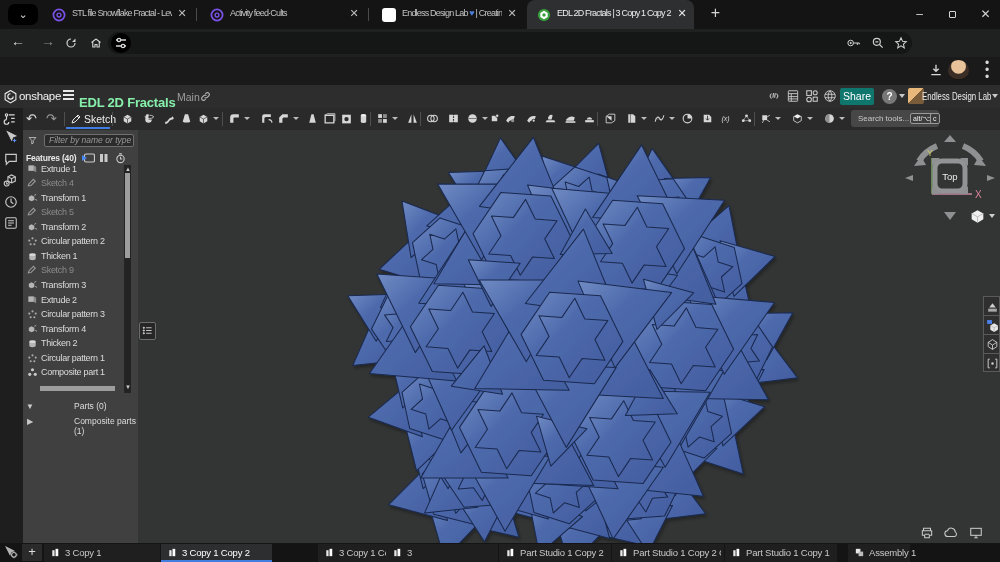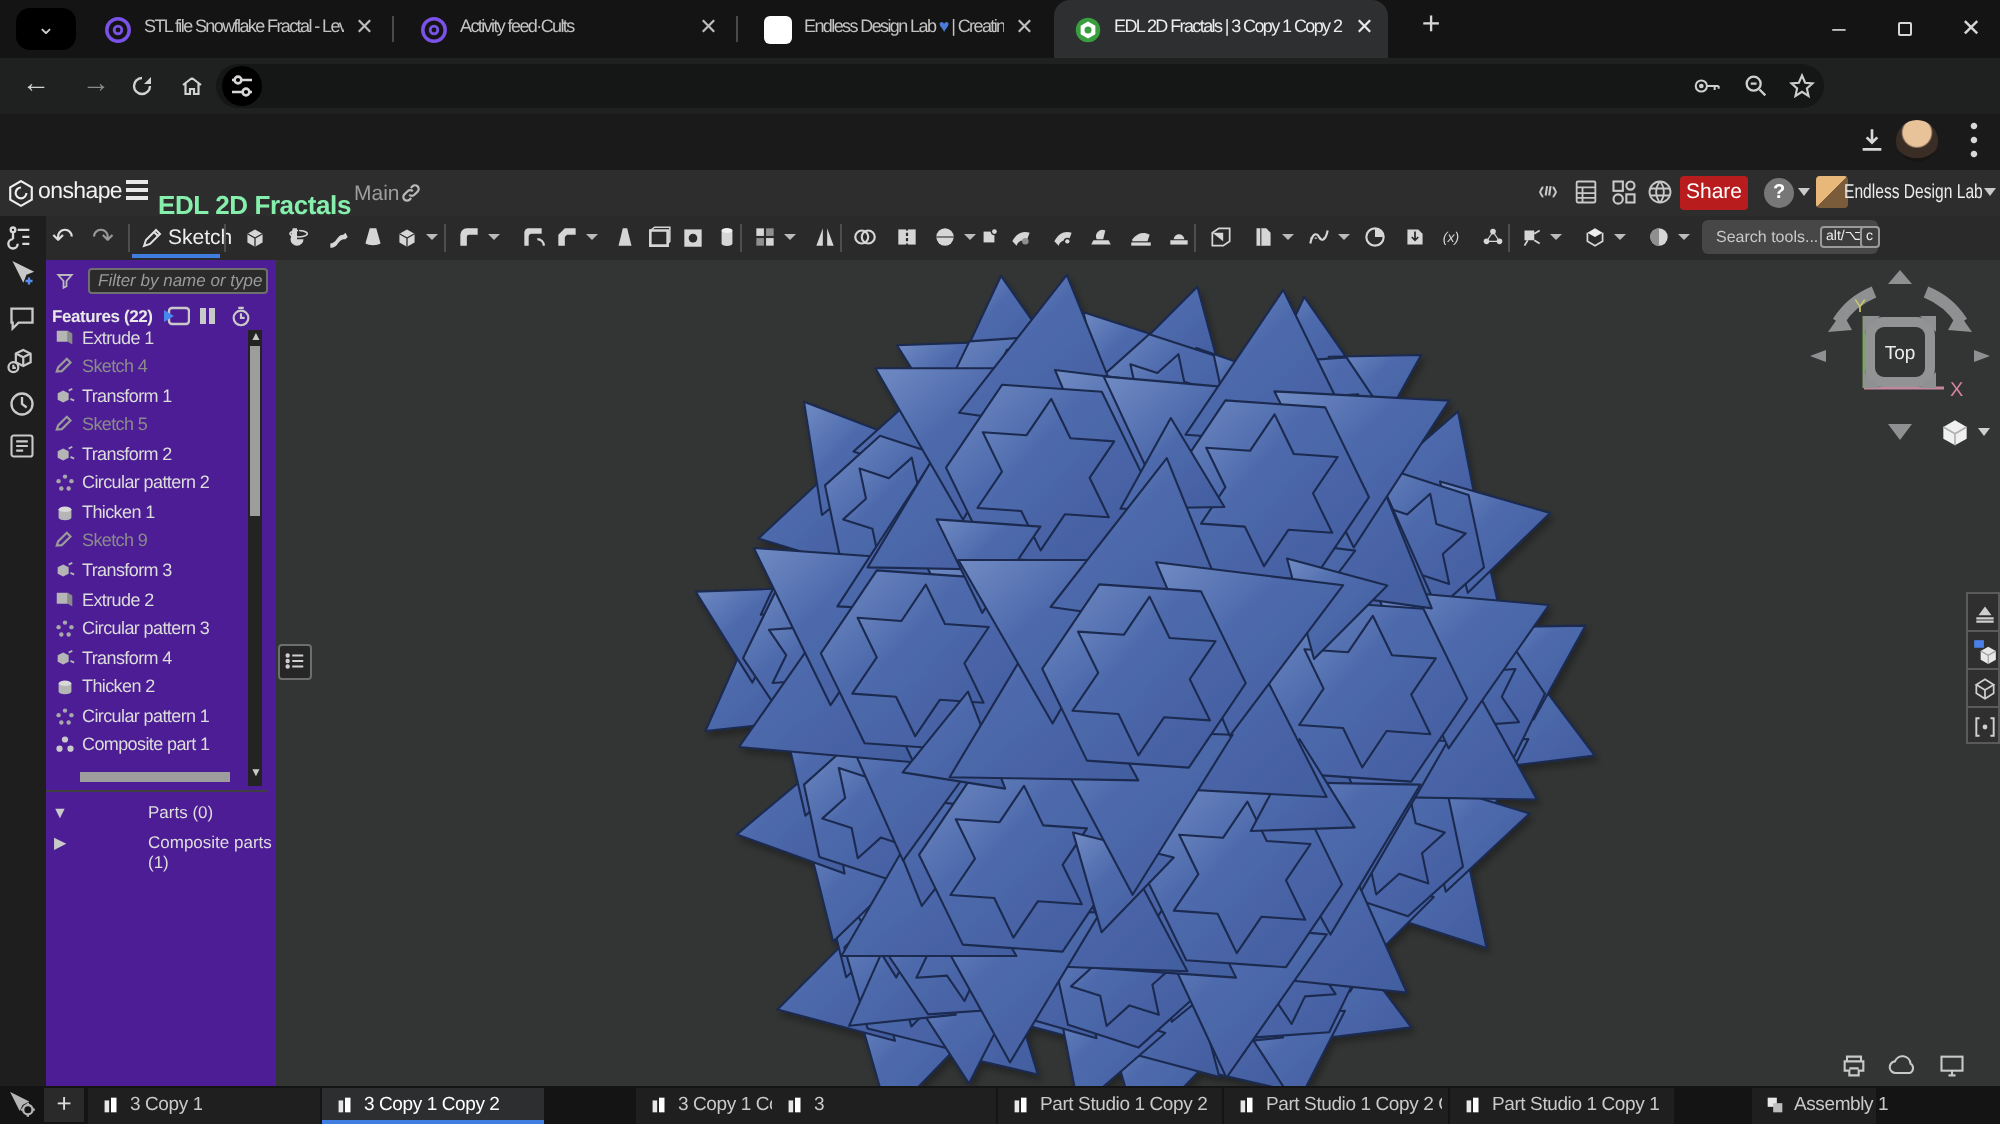--- a/index.html
+++ b/index.html
@@ -29,35 +29,35 @@
 #urltext { position:absolute; left:30px; top:5px; font-size:10.5px; letter-spacing:0.8px; color:#9b9b9b; white-space:nowrap; }
 #urltext b { color:#e6e6e6; font-weight:normal; }
 
 
 #bookmarks { position:absolute; left:0; top:57px; width:1000px; height:28px; background:#1c1d1d; }
 
 
 #osheader { position:absolute; left:0; top:85px; width:1000px; height:23px; background:#2d2d2d; }
 #osheader .doc { position:absolute; left:79px; top:10px; font-size:13px; font-weight:bold; color:#86efac; letter-spacing:-0.2px; }
 #osheader .ws { position:absolute; left:177px; top:6px; font-size:10.5px; color:#9d9d9d; }
-.sharebtn { position:absolute; left:840px; top:3px; width:34px; height:17px; background:#b91c1c;
+.sharebtn { position:absolute; left:840px; top:3px; width:34px; height:17px; background:#0f766e;
   border-radius:2px; color:#fff; font-size:10.5px; text-align:center; line-height:17px; }
 
 
 #ostoolbar { position:absolute; left:0px; top:108px; width:1000px; height:22px; background:#2a2a2a; }
 #searchtools { position:absolute; left:851px; top:2px; width:88px; height:17px; background:#474747;
   border-radius:3px; color:#c9c9c9; font-size:8px; line-height:17px; padding-left:7px; }
 .kbd { border:1px solid #9a9a9a; border-radius:2px; font-size:7px; line-height:9px;
   padding:0 2px; color:#eee; background:#3d3d3d; }
 
 
 #leftrail { position:absolute; left:0; top:108px; width:23px; height:435px; background:#1e1e1e; }
 
 
-#leftpanel { position:absolute; left:23px; top:130px; width:115px; height:413px; background:#4c1d95; }
+#leftpanel { position:absolute; left:23px; top:130px; width:115px; height:413px; background:#404040; }
 #filterbox { position:absolute; left:21px; top:4px; width:90px; height:13px; border:1px solid #6f6f6f;
   border-radius:2px; color:#9a9a9a; font-size:8.5px; font-style:italic; line-height:11px; padding-left:4px; background:#2b2b2b; white-space:nowrap; overflow:hidden;}
 #feath { position:absolute; left:3px; top:23px; font-size:8.5px; color:#e8e8e8; font-weight:bold; letter-spacing:-0.2px;}
 .fitem { position:absolute; left:0; width:96px; height:14.5px; font-size:9px; letter-spacing:-0.3px; color:#dcdcdc; }
 .fitem .ic { position:absolute; left:4px; top:1px; width:11px; height:11px; }
 .fitem .lb { position:absolute; left:18px; top:1px; white-space:nowrap; }
 .fitem.gray { color:#8b8b8b; }
 .vscroll { position:absolute; left:101px; top:35px; width:7px; height:228px; background:#232323; }
 .vthumb { position:absolute; left:1px; top:8px; width:5px; height:85px; background:#9d9d9d; }
 .sect { position:absolute; left:4px; font-size:8.5px; color:#dedede;padding-left:37px; }
@@ -687,21 +687,21 @@
           <rect x="3" y="2" width="18" height="12"></rect>
           <path d="M9 18h6M12 14v4"></path>
         </g>
       </svg>
   </div>
   <div id="leftpanel">
     <svg class="abs" style="left:5px;top:6px" width="9" height="9" viewBox="0 0 24 24">
         <path d="M3 4h18l-7 8v7l-4 2v-9z" fill="none" stroke="#bbb" stroke-width="2.4"></path>
       </svg>
     <div id="filterbox">Filter by name or type</div>
-    <div id="feath">Features (22)</div>
+    <div id="feath">Features (40)</div>
     <div class="abs" style="left:59px;top:23px;width:13px;height:10px;">
         <svg style="display:block" width="13" height="10" viewBox="0 0 13 10">
           <rect x="2.5" y="1" width="10" height="8" rx="1.5" fill="none" stroke="#c9c9c9" stroke-width="1.2"></rect>
           <path d="M0 8l5-3-5-3z" fill="#4a86f0"></path>
         </svg>
       </div>
     <div class="abs" style="left:77px;top:24px;width:2.5px;height:8px;background:#c9c9c9;box-shadow:4.5px 0 0 #c9c9c9;"></div>
     <svg class="abs" style="left:92px;top:23px" width="11" height="11" viewBox="0 0 24 24">
         <g fill="none" stroke="#c9c9c9" stroke-width="2.4">
           <circle cx="12" cy="13" r="8"></circle>
@@ -883,21 +883,21 @@
         </svg>
         <span class="blb" style="width:88px">Part Studio 1 Copy 2 C…</span>
       </div>
     <div class="btab" style="left:725px;width:112px;">
         <svg class="bic" viewBox="0 0 24 24">
           <path d="M5 7h5v13H5z" fill="#e8e8e8"></path>
           <path d="M12 4h6v16h-6z" fill="#fff"></path>
         </svg>
         <span class="blb">Part Studio 1 Copy 1</span>
       </div>
-    <div class="btab" style="left:876px;width:62px;">
+    <div class="btab" style="left:848px;width:62px;">
         <svg class="bic" viewBox="0 0 24 24">
           <path d="M4 4h10v10H4z" fill="#e8e8e8"></path>
           <path d="M10 10h10v10H10z" fill="#bdbdbd"></path>
         </svg>
         <span class="blb">Assembly 1</span>
       </div>
   </div>
 </div>
 
 </body></html>

